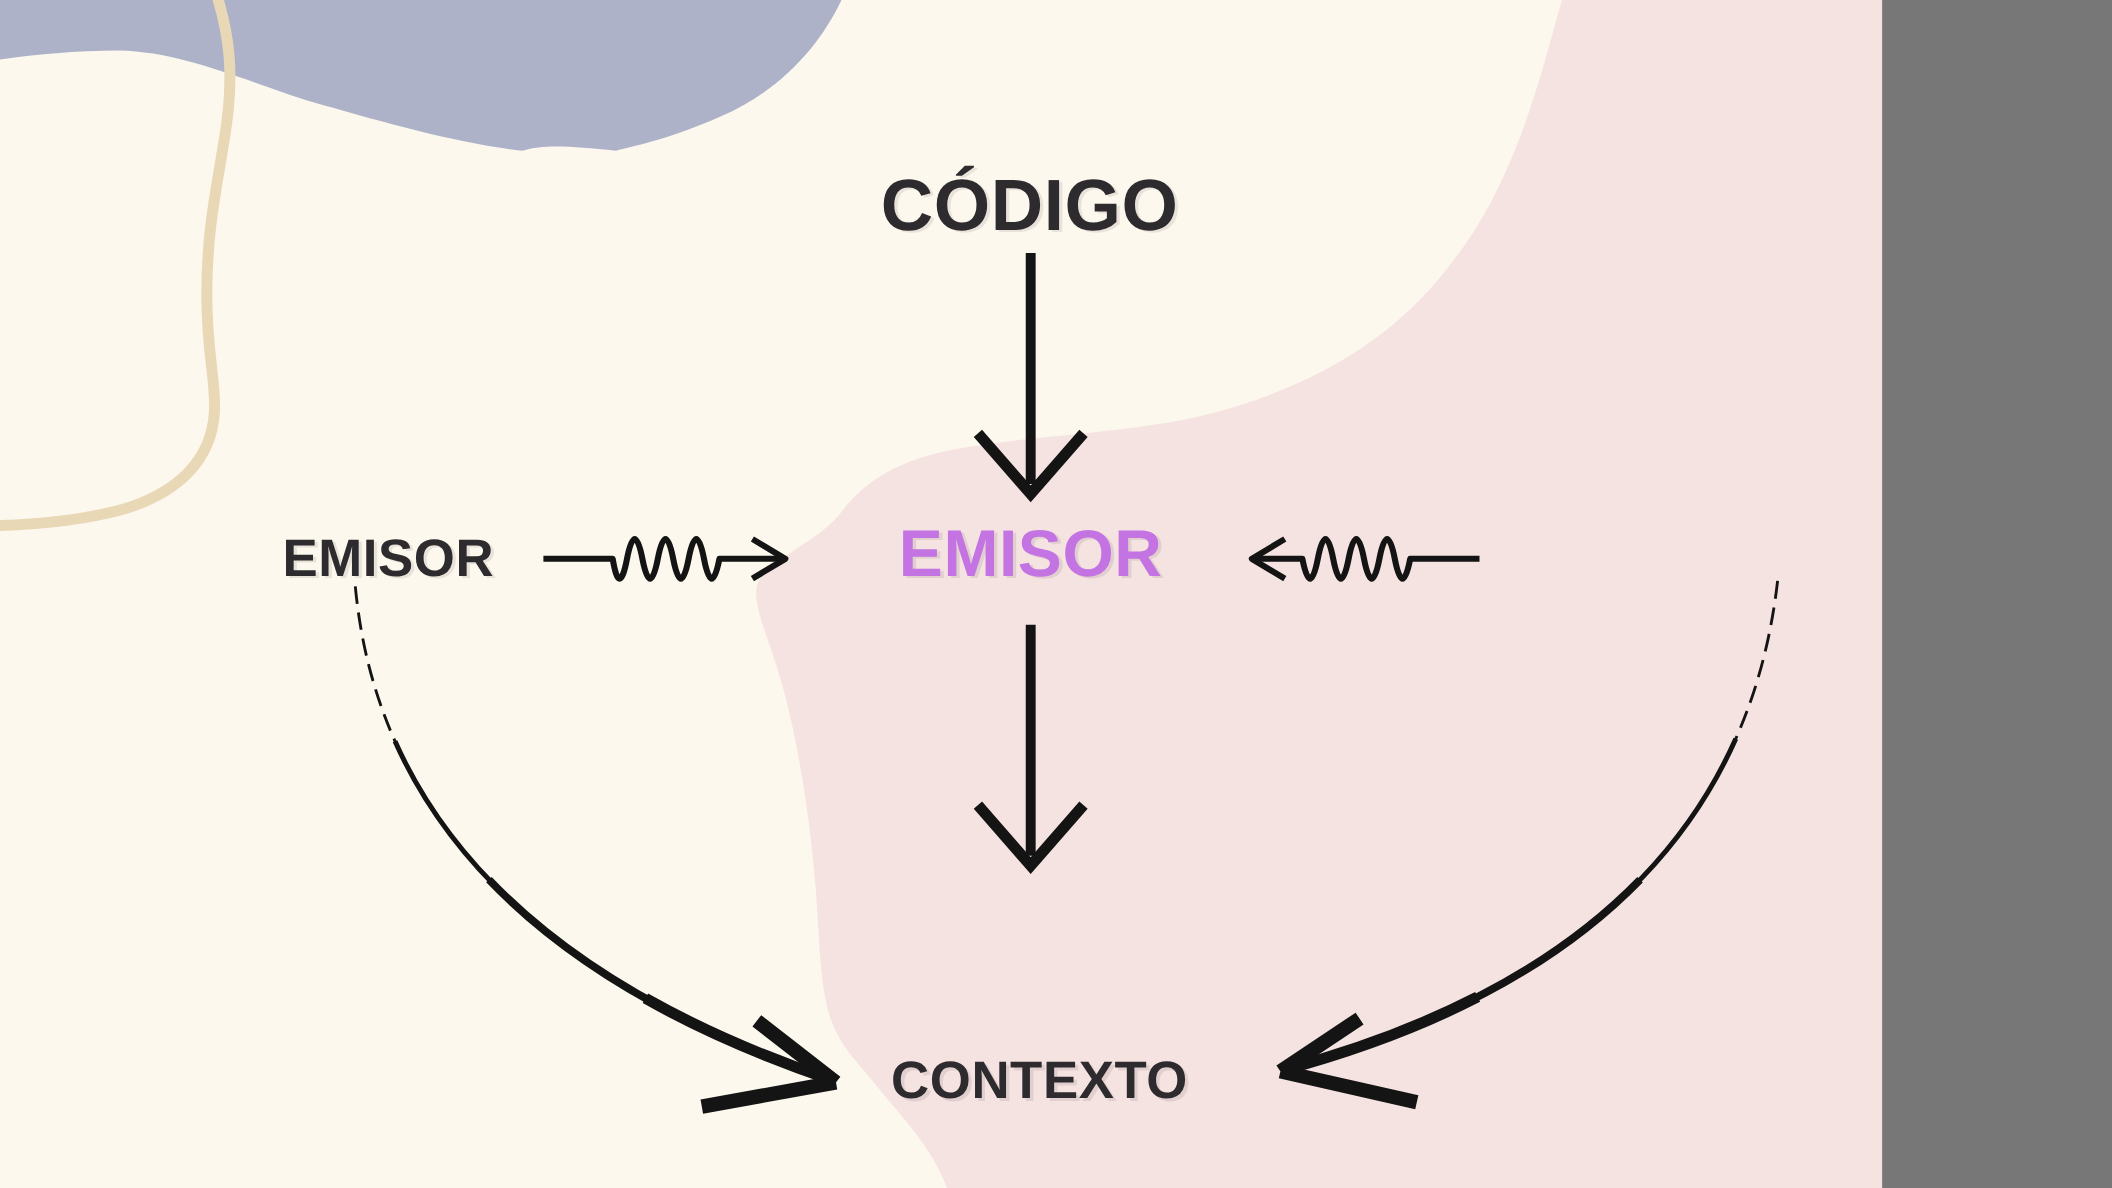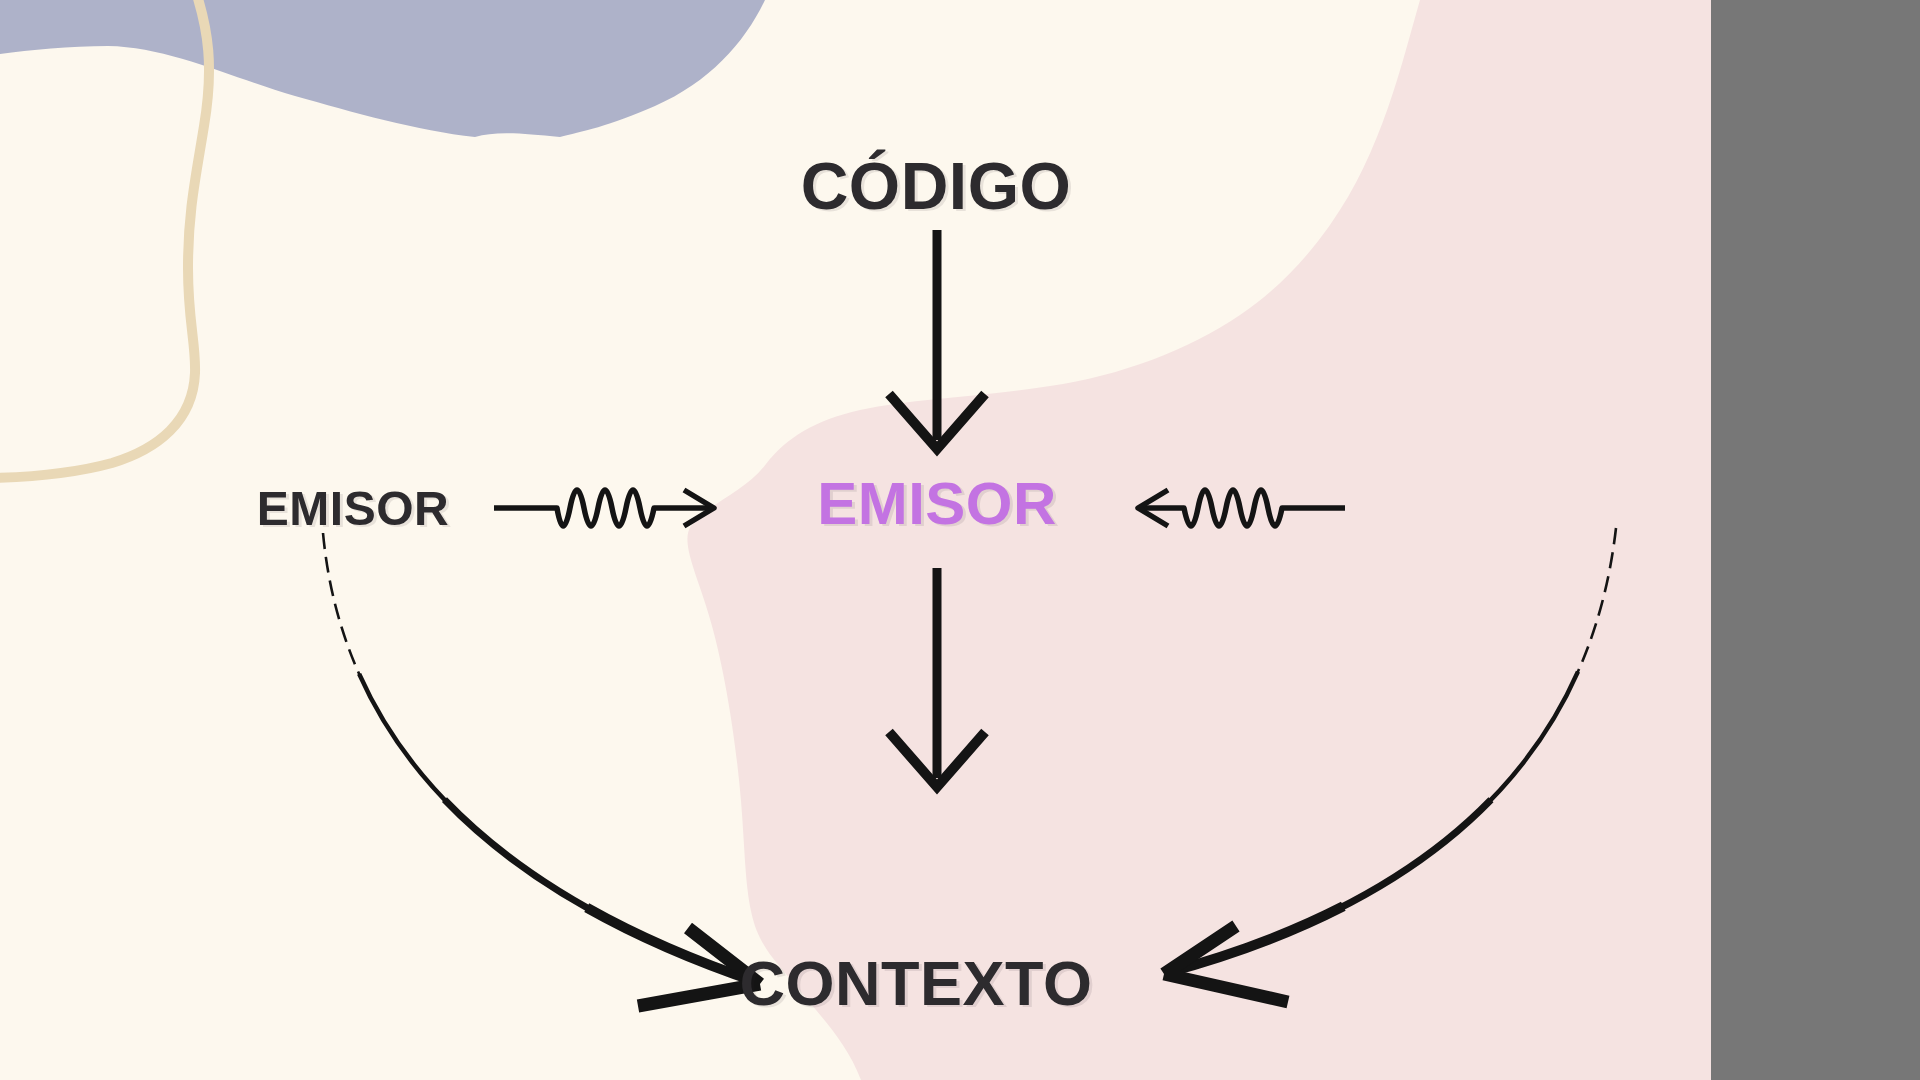--- a/index.html
+++ b/index.html
@@ -87,15 +87,15 @@
   </svg>
 
   <div class="node" style="left:936px;top:186px;font-size:66px;">CÓDIGO</div>
 
   <div class="node" style="left:353px;top:508px;font-size:48px;">EMISOR</div>
 
   <div class="node purple" style="left:937px;top:503px;font-size:60px;">EMISOR</div>
 
 
 
-  <div class="node" style="left:916px;top:983px;font-size:63px;">CONTEXTO</div>
+  <div class="node" style="left:945px;top:983px;font-size:48px;">CONTEXTO</div>
 
 </div>
 
 </body></html>

